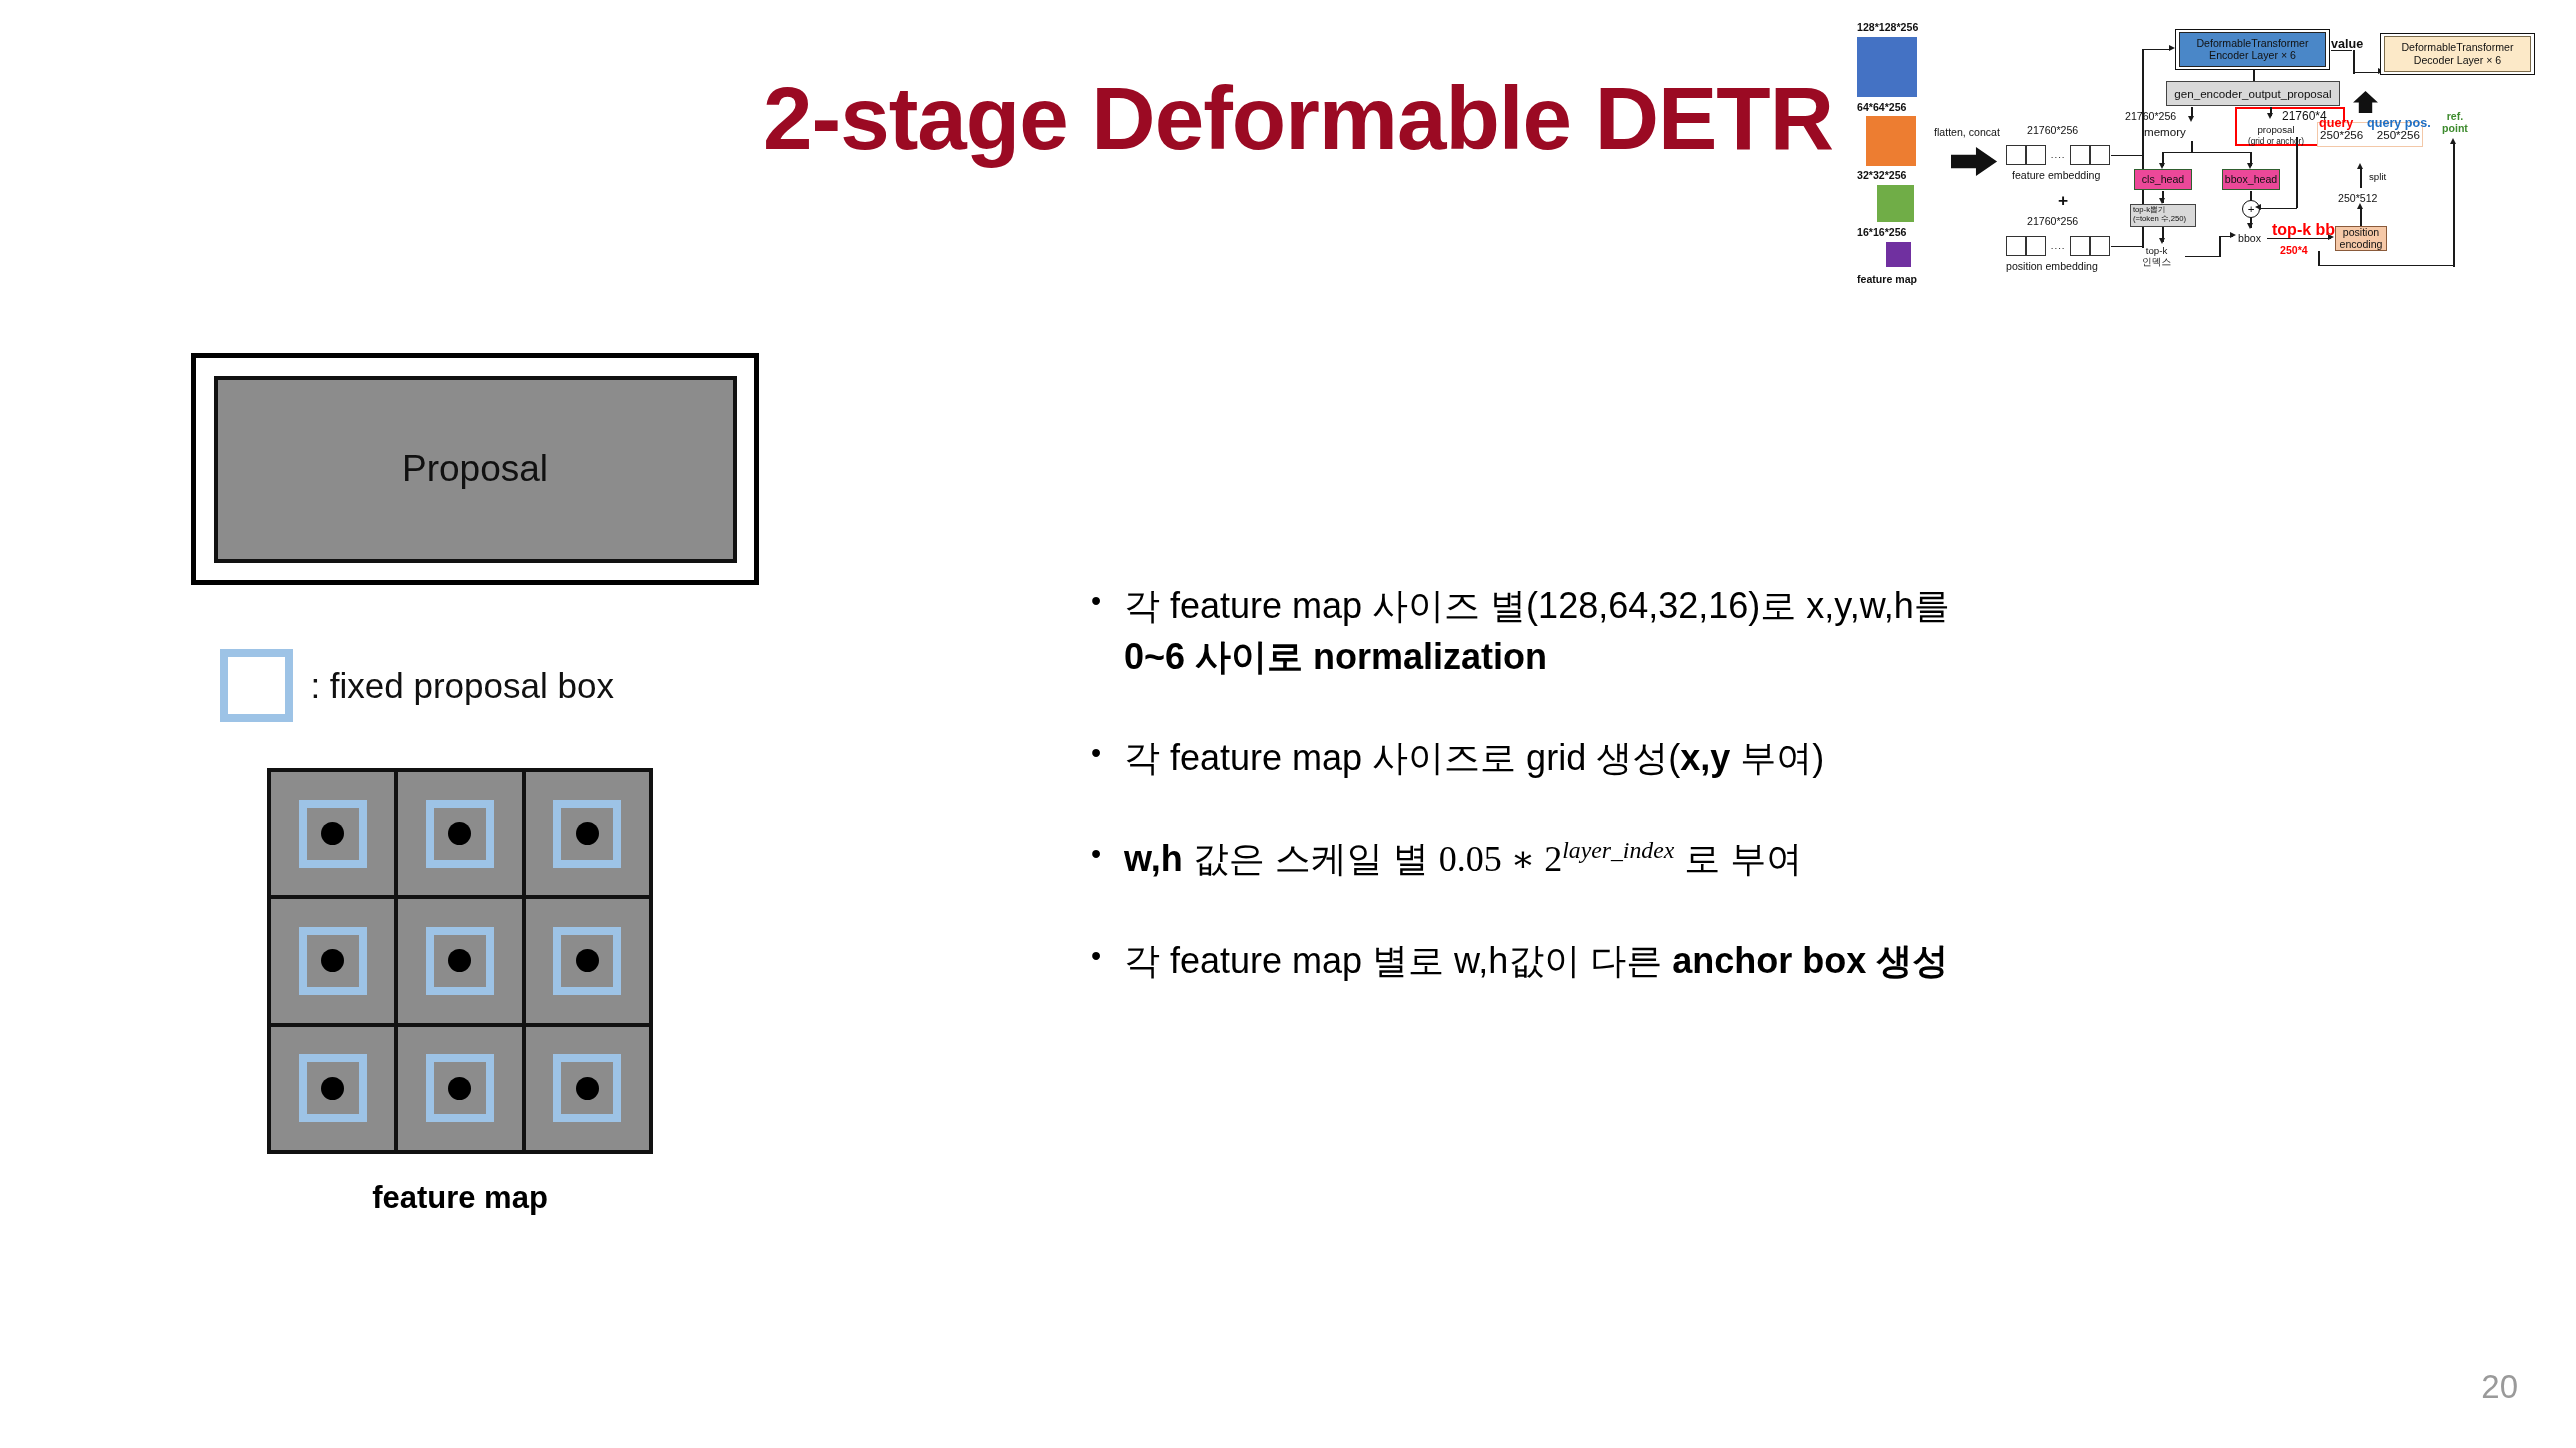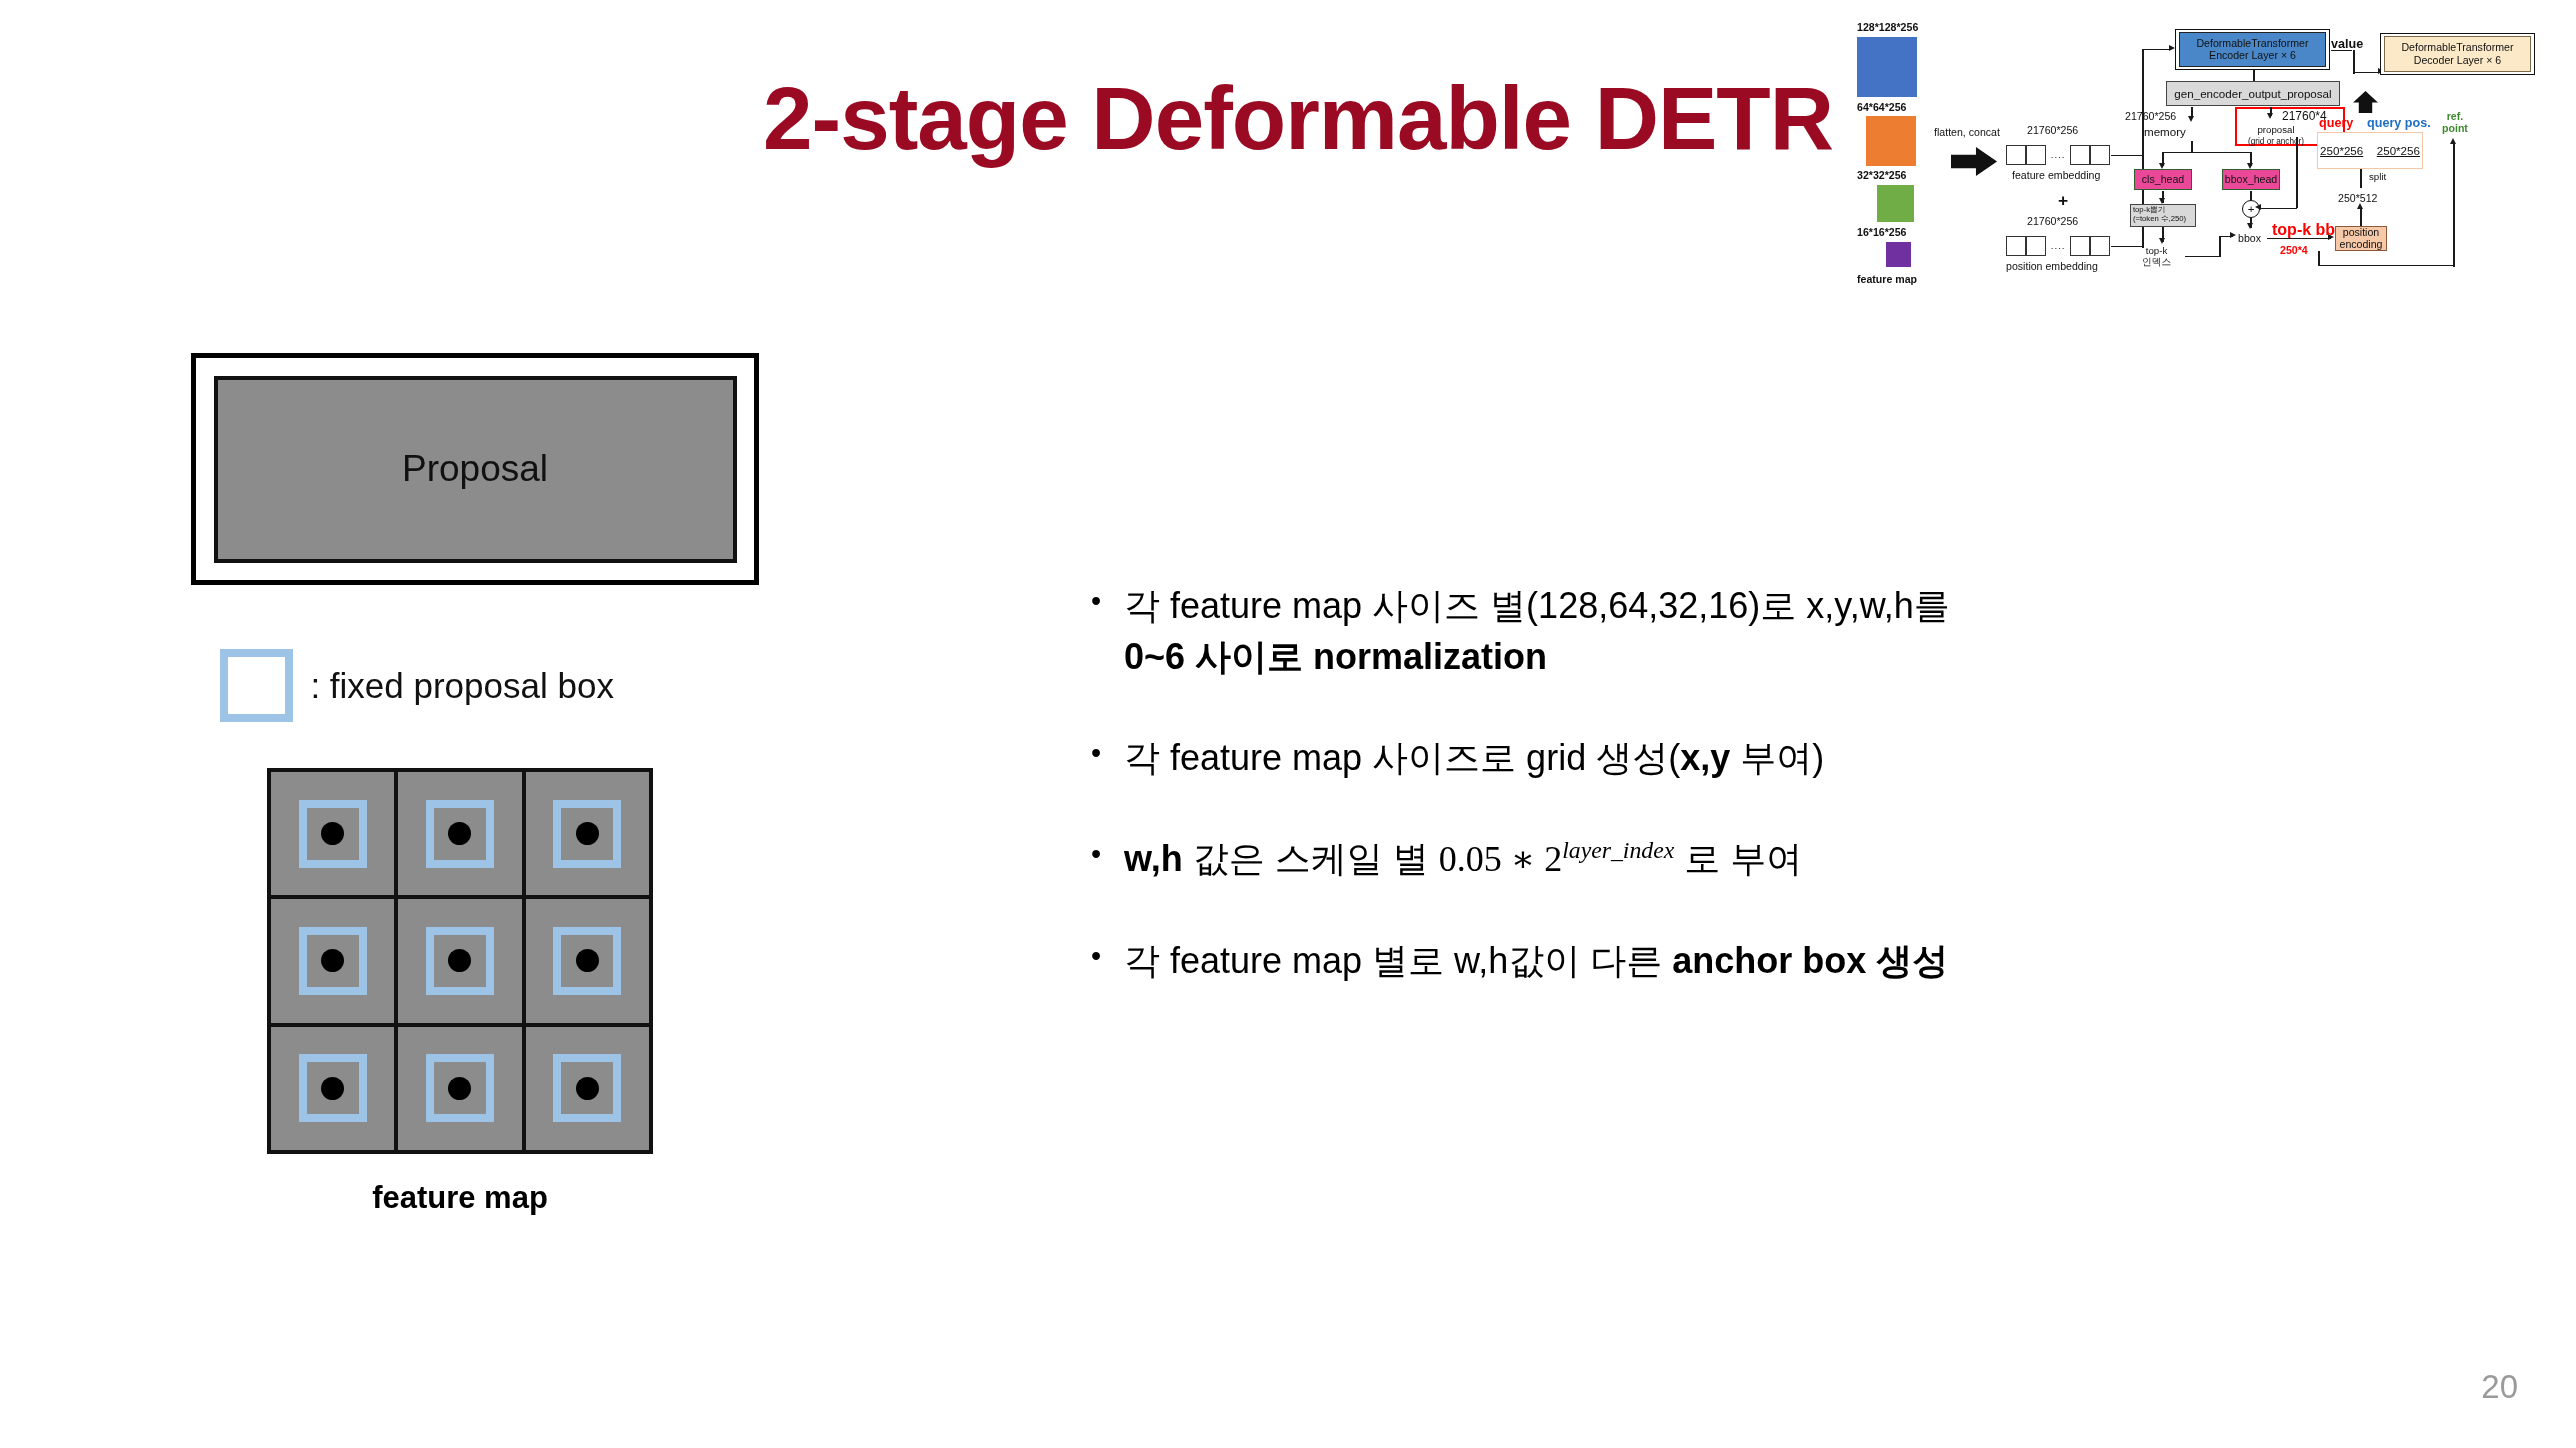--- a/index.html
+++ b/index.html
@@ -331,21 +331,21 @@
       <span>encoding</span>
     </div>
 
     <div class="ln" style="left:544px;top:198px;width:1.5px;height:18.4px;"></div>
     <div class="arrowup" style="left:541px;top:193px;"></div>
     <div class="lbl" style="left:522px;top:182px;font-size:10.6px;">250*512</div>
     <div class="ln" style="left:544px;top:157px;width:1.5px;height:21px;"></div>
     <div class="arrowup" style="left:541px;top:153px;"></div>
     <div class="lbl" style="left:553px;top:161px;font-size:9.7px;">split</div>
 
-    <div class="qbox" style="left:501px;top:122px;width:106px;height:37px;text-decoration:underline;">
+    <div class="qbox" style="left:501px;top:112px;width:106px;height:25px;">
       <span>250*256</span>
       <span>250*256</span>
     </div>
     <div class="lbl redtxt" style="left:503px;top:106px;font-size:12.6px;">query</div>
     <div class="lbl bluetxt" style="left:551px;top:106px;font-size:12.6px;">query pos.</div>
 
     <svg class="bigarrow" style="left:536px;top:81px;" width="27" height="23" viewBox="0 0 28 24">
       <polygon points="14,0 27,12 21,12 21,23 7,23 7,12 1,12" fill="#111"></polygon>
     </svg>
 

